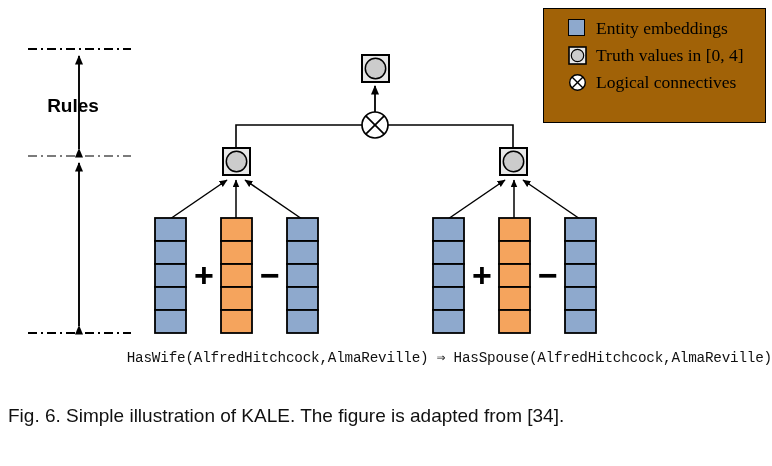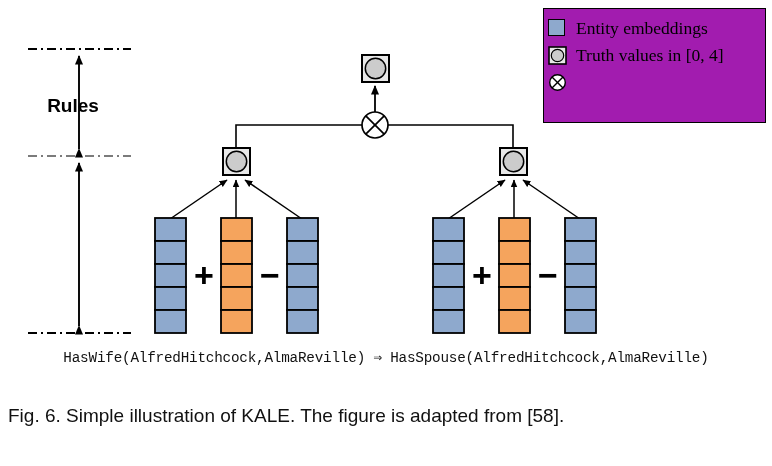--- a/index.html
+++ b/index.html
@@ -25,21 +25,21 @@
     font-weight:bold;color:#000;text-align:center;white-space:nowrap;
     line-height:1;
   }
   .op-plus{font-size:34px;}
   .op-minus{font-size:34px;}
 
   
   #formula{
     position:absolute;left:0px;top:349px;width:772px;
     font-family:"Liberation Mono", monospace;
-    font-size:14.3px;color:#111;text-align:center;white-space:nowrap;
+    font-size:14.3px;color:#111;text-align:right;white-space:nowrap;
     letter-spacing:-0.2px;
   }
 
   
   #caption{
     position:absolute;left:8px;top:405px;width:760px;
     font-family:"Liberation Sans", sans-serif;
     font-size:19px;color:#111;white-space:nowrap;
   }
 
@@ -47,22 +47,22 @@
   #watermark{
     position:absolute;left:604px;top:424px;
     font-family:"DejaVu Sans", sans-serif;
     font-size:25px;color:#d2d2d2;white-space:nowrap;
     letter-spacing:1px;pointer-events:none;
   }
 
   
   #legend{
     position:absolute;left:543px;top:8px;width:223px;height:115px;
-    background:#a21caf;border:1.6px solid #000;box-sizing:border-box;
-    padding:6px 0 0 4px;
+    background:#a16207;border:1.6px solid #000;box-sizing:border-box;
+    padding:6px 0 0 24px;
   }
   .legend-row{
     display:flex;align-items:center;height:27px;
   }
   .legend-mark{
     width:19px;height:19px;flex:0 0 19px;position:relative;margin-right:9px;
   }
   .sw{width:17px;height:17px;border:1.4px solid #000;box-sizing:border-box;}
   .legend-text{
     font-family:"Liberation Serif", serif;font-size:17.5px;color:#000;
@@ -177,21 +177,21 @@
   <div class="axis-label" id="rules-label">Rules</div>
 
   <div class="op op-plus" style="left:186px;top:258px;width:36px;">+</div>
   <div class="op op-minus" style="left:252px;top:258px;width:36px;">−</div>
 
   <div class="op op-plus" style="left:464px;top:258px;width:36px;">+</div>
   <div class="op op-minus" style="left:530px;top:258px;width:36px;">−</div>
 
   <div id="formula">HasWife(AlfredHitchcock,AlmaReville) ⇒ HasSpouse(AlfredHitchcock,AlmaReville)</div>
 
-  <div id="caption">Fig. 6. Simple illustration of KALE. The figure is adapted from [58].</div>
+  <div id="caption">Fig. 6. Simple illustration of KALE. The figure is adapted from [34].</div>
 
 
   <div id="legend">
 
     <div class="legend-row">
       <span class="legend-mark">
         <span class="sw" style="background:#8ea9cd;display:block;"></span>
       </span>
       <span class="legend-text">Entity embeddings</span>
     </div>
@@ -208,16 +208,17 @@
     </div>
 
     <div class="legend-row">
       <span class="legend-mark">
         <svg width="19" height="19" viewBox="0 0 19 19" style="display:block;">
           <circle cx="9.5" cy="9.5" r="7.8" fill="#fff" stroke="#000" stroke-width="1.4"></circle>
           <line x1="4" y1="4" x2="15" y2="15" stroke="#000" stroke-width="1.4"></line>
           <line x1="15" y1="4" x2="4" y2="15" stroke="#000" stroke-width="1.4"></line>
         </svg>
       </span>
+      <span class="legend-text">Logical connectives</span>
     </div>
 
   </div>
 </div>
 
 </body></html>

